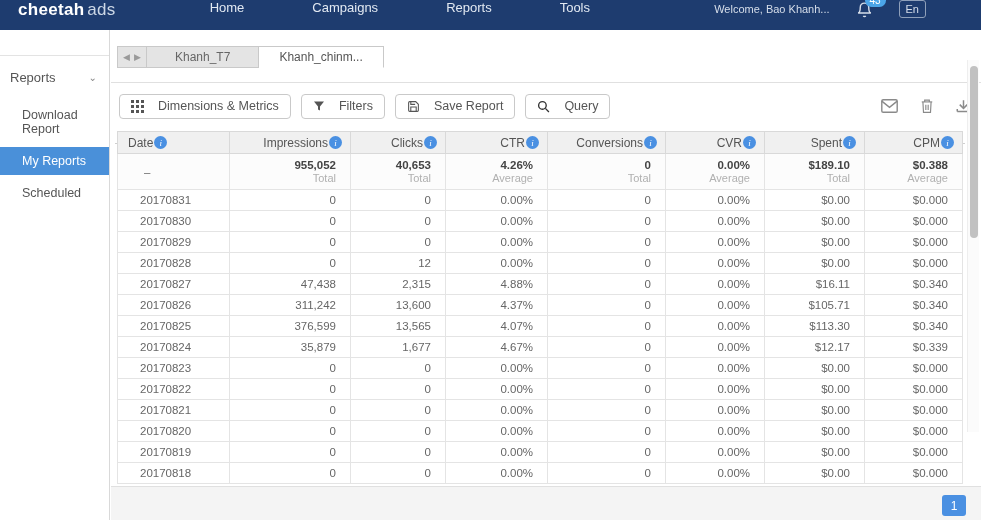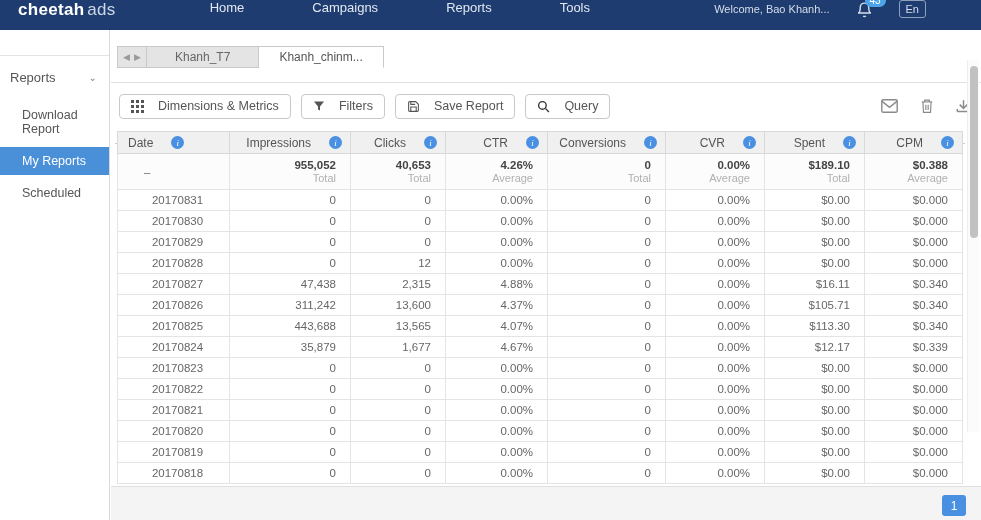--- a/index.html
+++ b/index.html
@@ -46,25 +46,25 @@
   .btn .dd { font-size:9px; color:#888; margin-left:2px; }
   .tool-icons { margin-left:auto; display:flex; align-items:center; gap:22px; margin-right:4px; }
   .tool-icon { cursor:pointer; display:flex; }
 
   .dashed-sep { position:absolute; left:4px; top:113px; width:860px; border-top:1px dashed #cfcfcf; }
 
   
   .table-wrap { position:absolute; left:6px; top:101px; width:845px; }
   table { border-collapse:collapse; width:845px; table-layout:fixed; font-size:11.5px; }
   thead th { background:#f0f0f0; border:1px solid #d9d9d9; height:22px; font-weight:normal; color:#555; font-size:12px; padding:0 8px; }
-  thead th .th-inner { display:flex; align-items:center; justify-content:flex-end; gap:18px; }
+  thead th .th-inner { display:flex; align-items:center; justify-content:flex-end; gap:1px; }
   thead th.col-date .th-inner { justify-content:flex-start; padding-left:2px; }
   .info-i { width:13px; height:13px; border-radius:50%; background:#4a90e2; color:#fff; font-size:9px; font-style:italic; font-family:"Liberation Serif", serif; display:inline-flex; align-items:center; justify-content:center; flex:0 0 13px; }
   tbody td { border:1px solid #e4e4e4; color:#666; height:21px; padding:0 14px; text-align:right; background:#fff; }
-  tbody td.c-date { text-align:center; padding-left:22px; }
+  tbody td.c-date { text-align:left; padding-left:22px; }
   tr.total-row td { height:36px; background:#fcfcfc; }
   tr.total-row .tv { color:#444; font-weight:bold; font-size:11.5px; }
   tr.total-row .ts { color:#b0b0b0; font-size:11px; margin-top:1px; }
   tr.total-row td.c-date { text-align:left; padding-left:26px; color:#666; }
 
   
   .vscroll { position:absolute; left:856px; top:30px; width:12px; height:372px; background:#fbfbfb; border-left:1px solid #eee; }
   .vthumb { position:absolute; left:2px; top:6px; width:8px; height:172px; background:#c1c1c1; border-radius:5px; }
 
   
@@ -344,21 +344,21 @@
       <td>13,600</td>
       <td>4.37%</td>
       <td>0</td>
       <td>0.00%</td>
       <td>$105.71</td>
       <td>$0.340</td>
     </tr>
 
     <tr>
       <td class="c-date">20170825</td>
-      <td>443,688</td>
+      <td>376,599</td>
       <td>13,565</td>
       <td>4.07%</td>
       <td>0</td>
       <td>0.00%</td>
       <td>$113.30</td>
       <td>$0.340</td>
     </tr>
 
     <tr>
       <td class="c-date">20170824</td>

